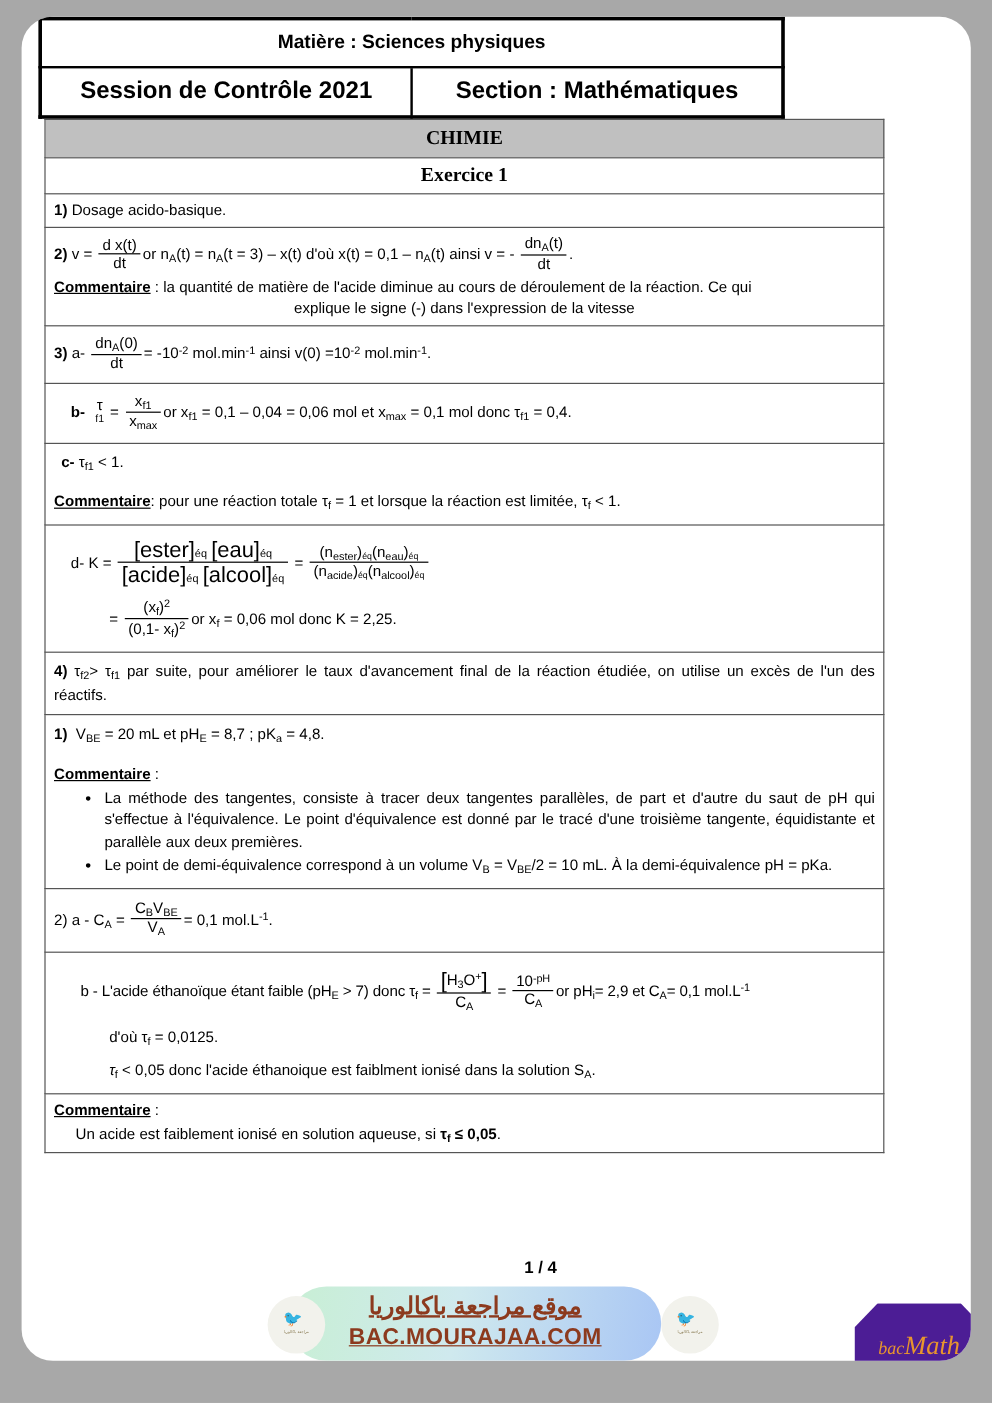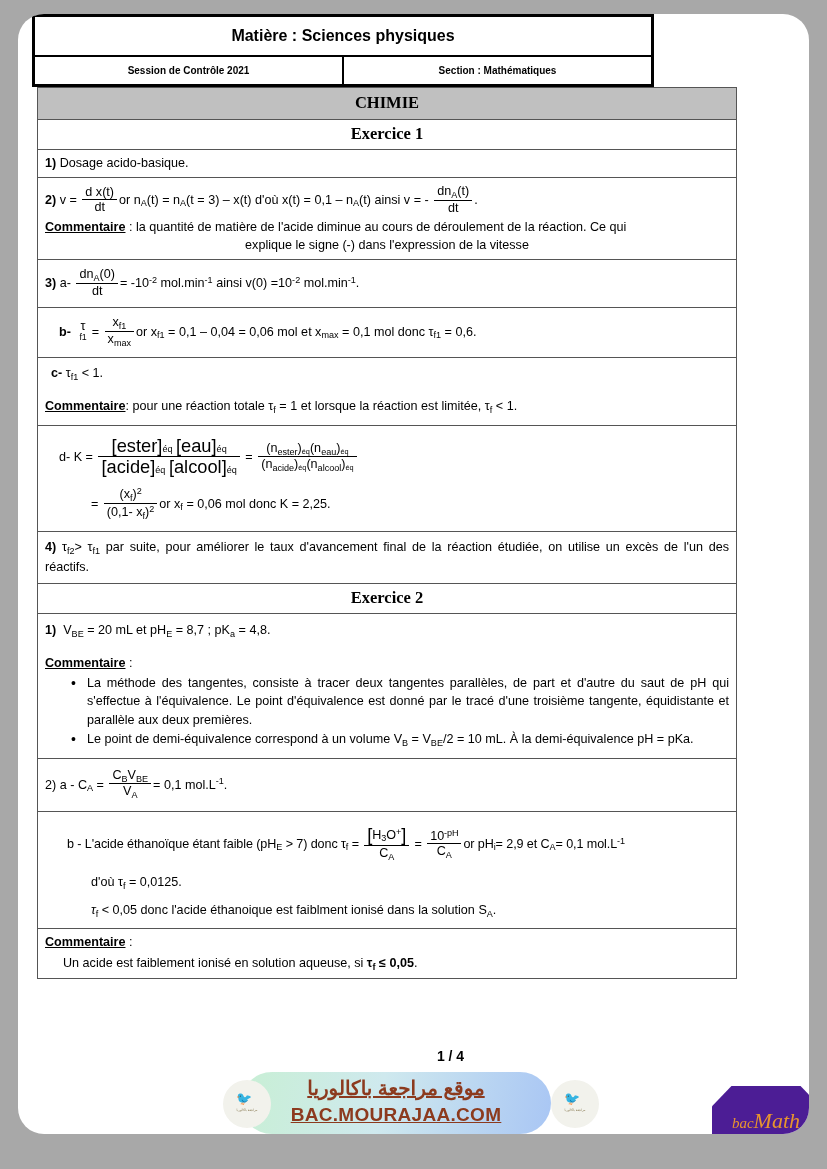--- a/index.html
+++ b/index.html
@@ -22,21 +22,21 @@
   .hdr-table {
     border-collapse: collapse;
     width: 622px;
     margin-left: 14px;
     border: 3px solid #000;
   }
   .hdr-table td {
     border: 2px solid #000;
     text-align: center;
     font-weight: bold;
-    font-size: 10px;
+    font-size: 20px;
     padding: 8px 4px;
     color: #000;
   }
   .hdr-row1 td { font-size: 16px; padding: 10px 4px; }
 
   .corrige {
     text-align: center;
     font-weight: bold;
     font-size: 15.5px;
     margin: 19px 0 22px 0;
@@ -271,21 +271,21 @@
         <span class="frac">
           <span class="num">τ</span>
           <span class="den" style="border-top:none;font-size:.7em">f1</span>
         </span><span>=</span>
         <span class="frac">
           <span class="num"><span>x</span><sub>f1</sub></span>
           <span class="den"><span>x</span><sub>max</sub></span>
         </span><span>or x</span><sub>f1</sub>
         <span>= 0,1 – 0,04 = 0,06 mol et x</span><sub>max</sub>
         <span>= 0,1 mol donc τ</span><sub>f1</sub>
-        <span>= 0,6.</span>
+        <span>= 0,4.</span>
       </div>
     </td>
         </tr>
 
     <tr>
           <td>
       <div style="padding:2px 0 0 6px;">
         <span class="qnum">c-</span>
         <span>τ</span><sub>f1</sub>
         <span>&lt; 1.</span>
@@ -324,23 +324,20 @@
     <tr>
           <td>
       <div class="justify" style="padding:2px 0 2px 0;">
         <span class="qnum">4)</span>
         <span>τ</span><sub>f2</sub><span>&gt; τ</span><sub>f1</sub>
         <span>par suite, pour améliorer le taux d'avancement final de la réaction étudiée, on utilise un excès de l'un des réactifs.</span>
       </div>
     </td>
         </tr>
 
-    <tr>
-          <td class="exo">Exercice 2</td>
-        </tr>
 
     <tr>
           <td>
       <div style="padding:3px 0 0 0;">
         <span class="qnum">1)</span>
         &nbsp;<span>V</span><sub>BE</sub>
         <span>= 20 mL et  pH</span><sub>E</sub>
         <span>= 8,7 ; pK</span><sub>a</sub>
         <span>= 4,8.</span>
       </div>

